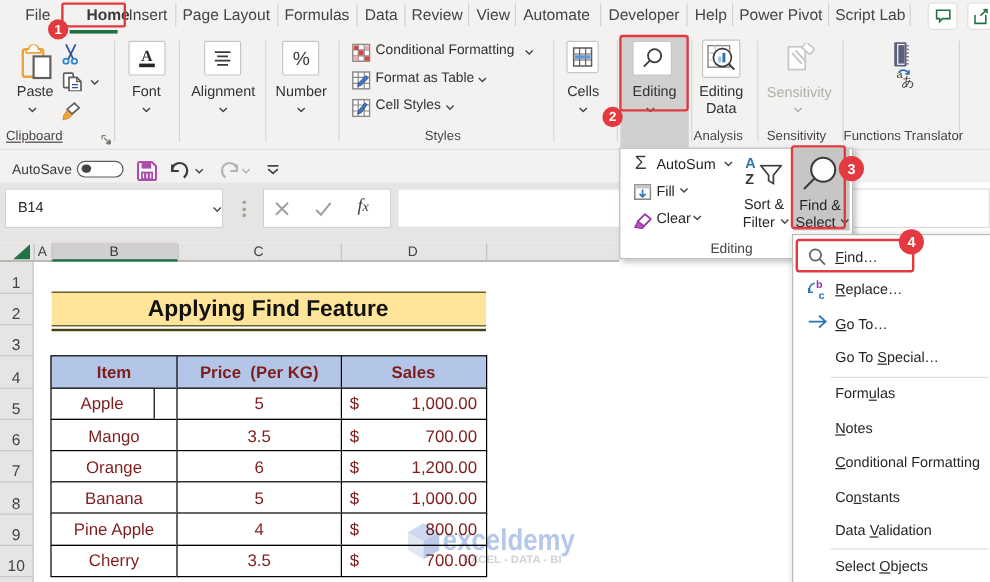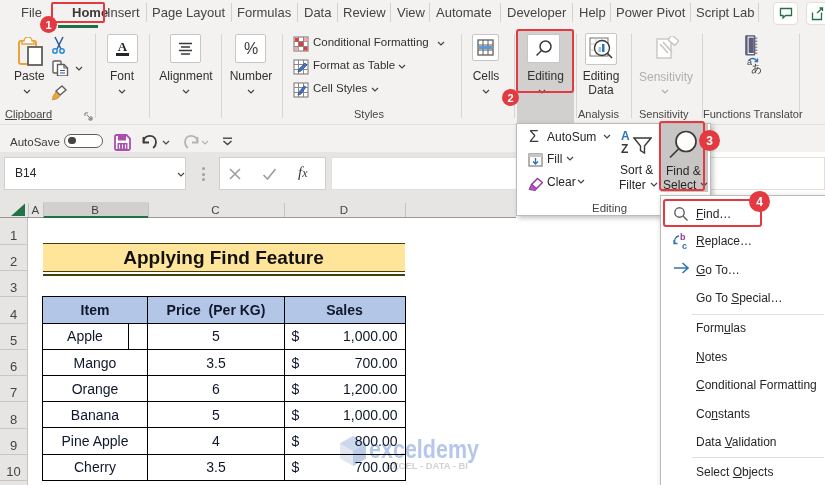--- a/index.html
+++ b/index.html
@@ -31,21 +31,21 @@
 
 #gapstrip { left:0; top:196px; width:516px; height:6px; background:#e6e5e3; z-index:3; }
 #colhead { left:0; top:202px; width:516px; height:16px; background:#e6e5e3; border-bottom:1px solid #9b9995; z-index:3; }
 .chd { position:absolute; top:0; height:15px; font-size:11.5px; color:#444; text-align:center; line-height:16px; }
 .chline { position:absolute; top:1px; height:14px; width:1px; background:#c5c3c1; }
 #sheet { left:0; top:218px; width:825px; height:267px; background:#fff; z-index:1; }
 #rowhead { position:absolute; left:0; top:0; width:28px; height:267px; background:#e6e5e3; border-right:1px solid #c5c3c1; }
 .rnum { position:absolute; left:0; width:27px; font-size:13px; color:#444; text-align:center; }
 .rline { position:absolute; left:0; width:28px; height:1px; background:#c9c7c5; }
 
-.cell { position:absolute; display:flex; align-items:center; justify-content:center; font-size:14px; color:#0f172a; background:#fff; border:1.5px solid #000; }
+.cell { position:absolute; display:flex; align-items:center; justify-content:center; font-size:14px; color:#7f1d1d; background:#fff; border:1.5px solid #000; }
 .dcell { justify-content:space-between; padding:0 7px; }
 .dcell i, .dcell b { font-style:normal; font-weight:normal; }
 
 #wmark { z-index:6; mix-blend-mode:multiply; }
 
 #panel { left:516px; top:123px; width:195px; height:93px; background:#fff; border:1px solid #bebbb8; box-shadow:2px 2px 5px rgba(0,0,0,0.25); z-index:20; }
 .pitem { position:absolute; font-size:12px; color:#262626; white-space:nowrap; }
 
 #menu { left:660px; top:195px; width:166px; height:300px; background:#fff; border:1px solid #bebbb8; box-shadow:2px 2px 6px rgba(0,0,0,0.25); z-index:25; }
 .mitem { position:absolute; left:35px; font-size:12px; color:#262626; white-space:nowrap; }

